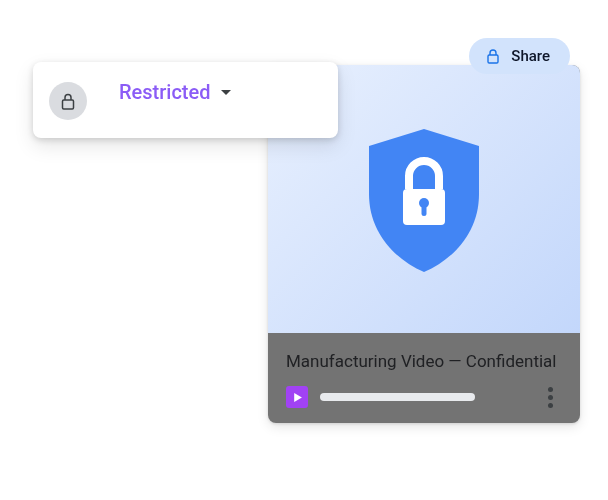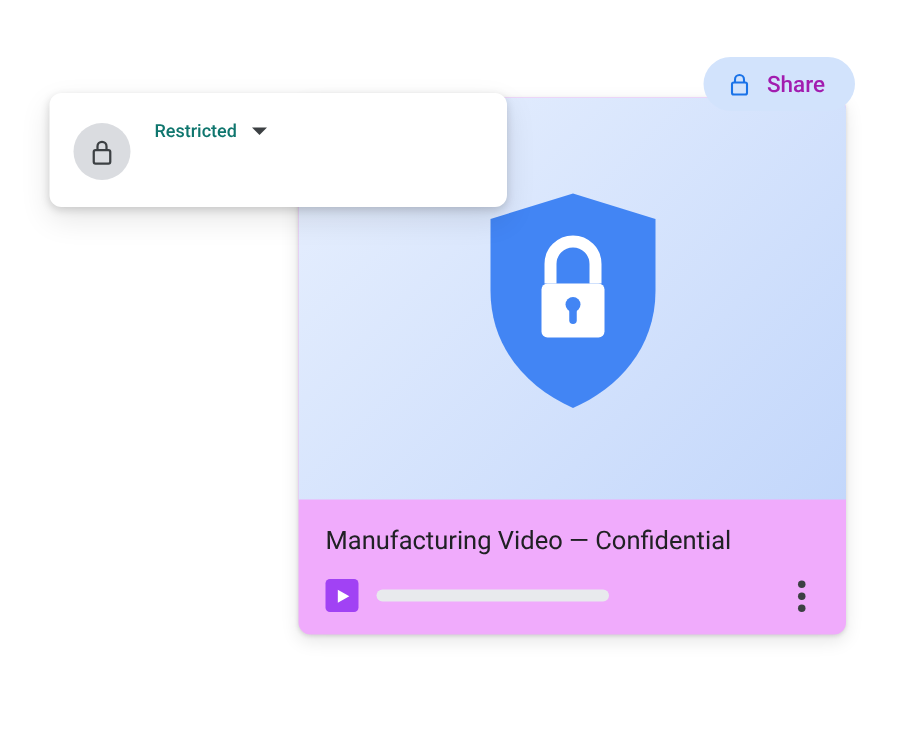--- a/index.html
+++ b/index.html
@@ -23,32 +23,32 @@
       align-items: center;
       gap: 10px;
       z-index: 10;
       cursor: pointer;
     }
     .share-pill .lock-icon {
       width: 16px;
       height: 16px;
     }
     .share-pill .label {
-      color: #a21caf;
+      color: #0f172a;
       font-weight: 500;
       font-size: 15px;
       text-align: right;
     }
 
     .card {
       position: absolute;
       top: 65px;
-      right: 44px;
-      width: 365px;
-      background: #f0abfc;
+      right: 28px;
+      width: 312px;
+      background: #737373;
       border-radius: 8px;
       box-shadow: 0 1px 3px rgba(0,0,0,0.12), 0 4px 12px rgba(0,0,0,0.1);
       overflow: hidden;
       z-index: 1;
     }
 
     .card-preview {
       height: 268px;
       background: linear-gradient(135deg, #e8f0fe 0%, #c3d7fb 100%);
       display: flex;
@@ -137,23 +137,24 @@
       flex: 1;
     }
     .tooltip-header {
       display: flex;
       align-items: center;
       gap: 10px;
       margin-bottom: 3px;
       cursor: pointer;
     }
     .tooltip-title {
-      font-size: 12px;
-      color: #0f766e;
+      font-size: 20px;
+      color: #8b5cf6;
       font-weight: 500;
+      margin-left: 16px;
     }
     .tooltip-desc {
       font-size: 15px;
       color: #5f6368;
       line-height: 1.45;
     }
     .caret-down {
       width: 0;
       height: 0;
       border-left: 5px solid transparent;

